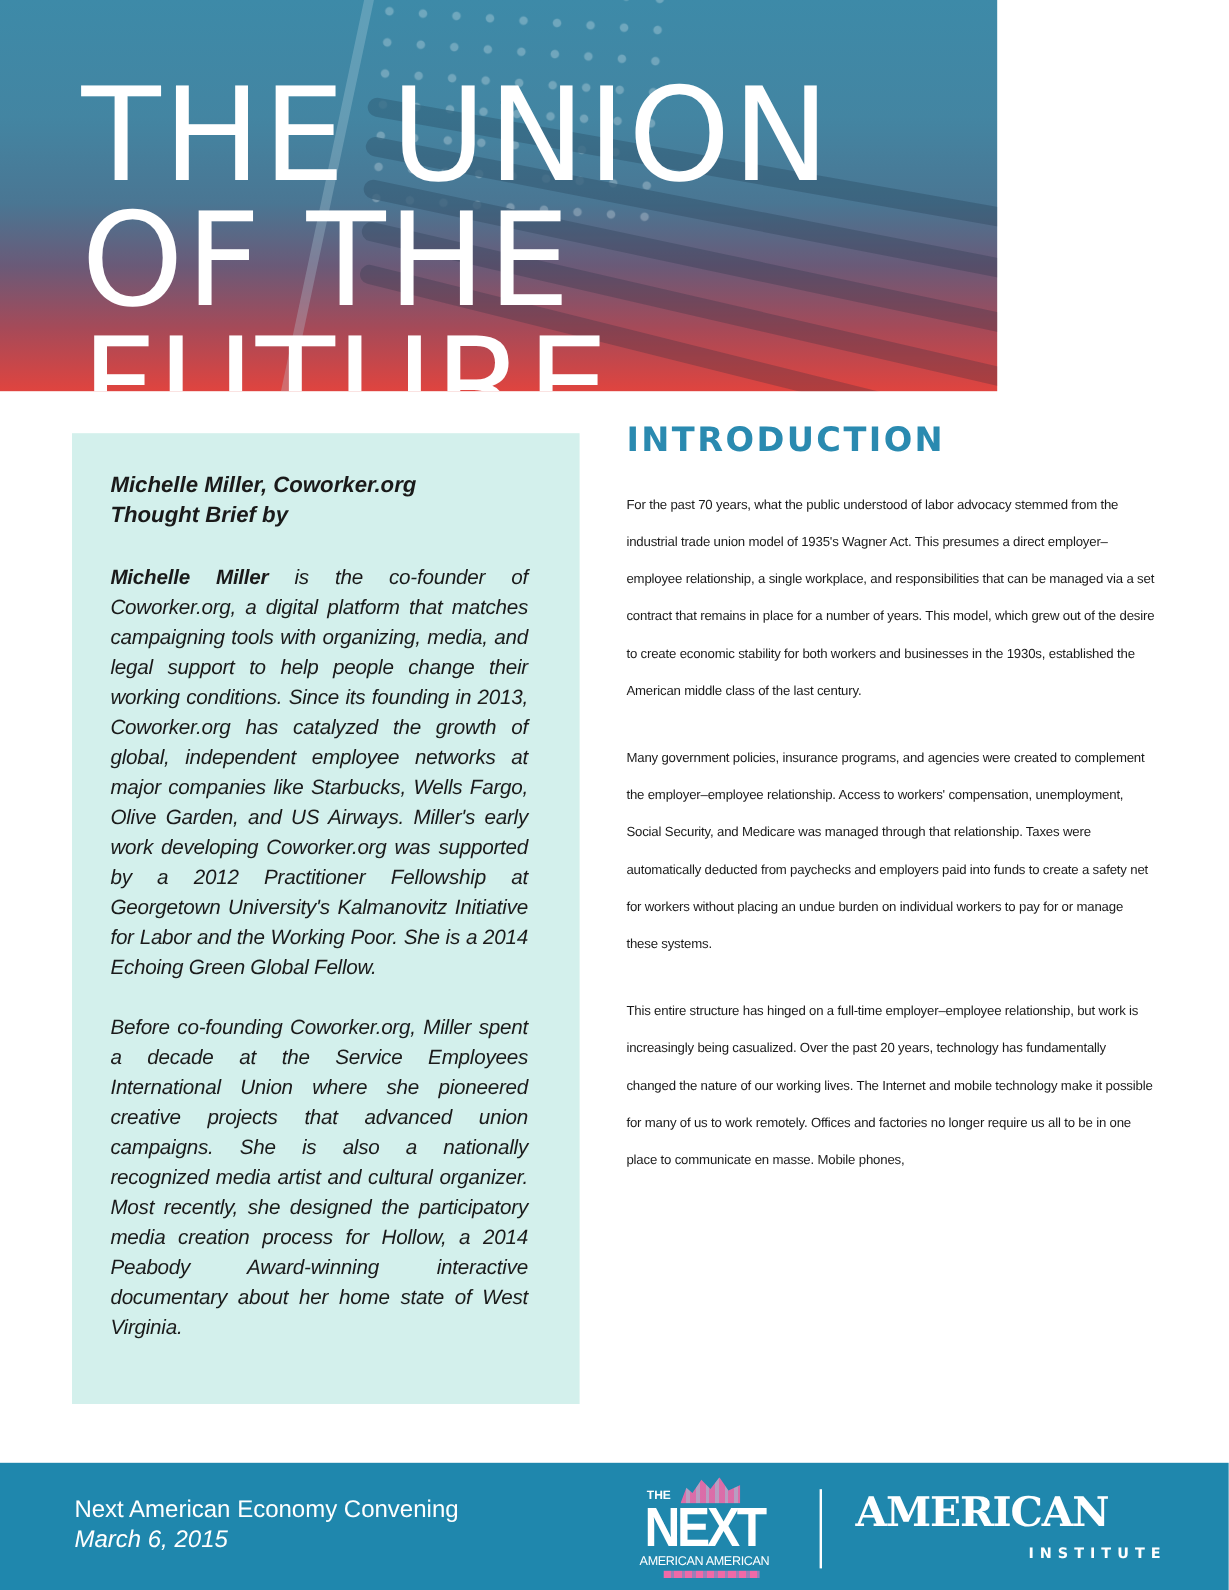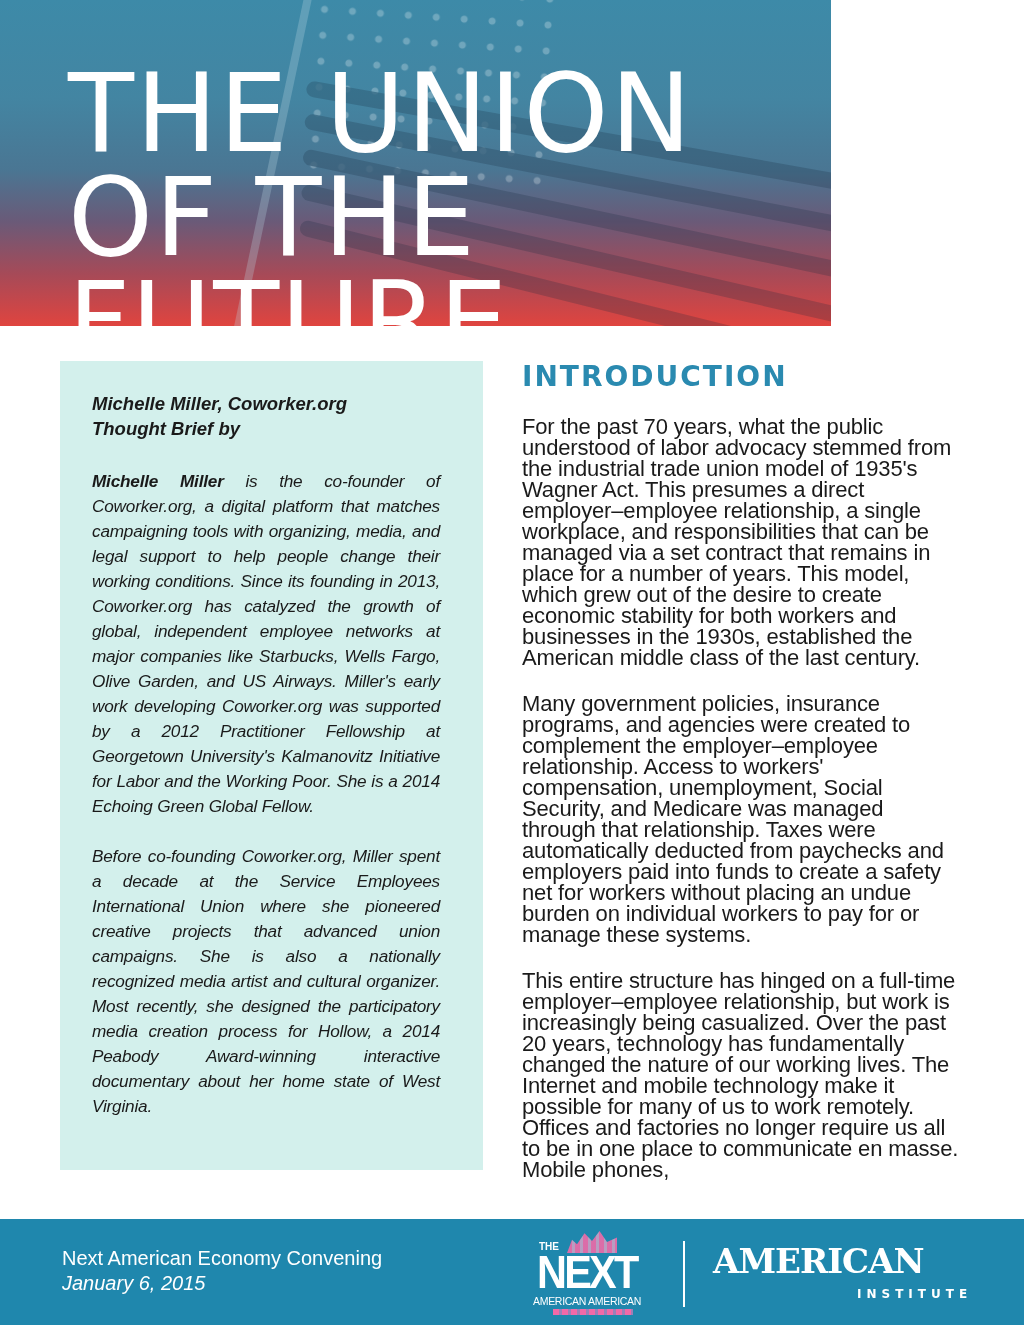--- a/index.html
+++ b/index.html
@@ -35,26 +35,26 @@
   }
   .sidebar .byline {
     font-weight: bold; font-style: italic; font-size: 18.5px; line-height: 25px; margin: 0 0 28px 0;
   }
   .sidebar p {
     font-style: italic; font-size: 17.2px; line-height: 25px; text-align: justify; margin: 0 11px 25px 0;
     letter-spacing: -0.2px;
   }
   .sidebar p b { font-weight: bold; }
 
-  .main { position: absolute; left: 522px; top: 360px; width: 440px; }
+  .main { position: absolute; left: 522px; top: 350px; width: 440px; }
   .section-title {
     margin: 0 0 22px 0; font-family: "DejaVu Sans", sans-serif; font-weight: bold;
     color: #2a8ab0; font-size: 28px; letter-spacing: 2px; line-height: 34px;
   }
-  .main p { font-size: 22px; line-height: 21px; margin: 13px 0 25px 0; color: #1a1a1a; letter-spacing: -0.15px; }
+  .main p { font-size: 11px; line-height: 31px; margin: 13px 0 25px 0; color: #1a1a1a; letter-spacing: -0.15px; }
 
   .footer {
     position: absolute; left: 0; top: 1219px; width: 1024px; height: 106px; background: #1f87ad; color: #fff; text-align: center;
   }
   .footer .event { position: absolute; left: 62px; top: 26px; font-size: 20px; line-height: 27px; }
   .footer .date { position: absolute; left: 62px; top: 53px; font-size: 20px; font-style: italic; }
   .nae-logo { position: absolute; left: 533px; top: 12px; width: 140px; height: 86px; }
   .nae-logo .towers { position: absolute; left: 34px; top: 0; width: 50px; height: 22px;
     background: repeating-linear-gradient(90deg, #f06aa8 0 5px, #c9a0c4 5px 8px); opacity: 0.9;
     clip-path: polygon(0 100%, 10% 40%, 20% 60%, 35% 10%, 50% 45%, 65% 0, 80% 50%, 100% 30%, 100% 100%); }
@@ -97,21 +97,21 @@
 
 <main class="main">
   <h2 class="section-title">INTRODUCTION</h2>
   <p>For the past 70 years, what the public understood of labor advocacy stemmed from the industrial trade union model of 1935's Wagner Act. This presumes a direct employer–employee relationship, a single workplace, and responsibilities that can be managed via a set contract that remains in place for a number of years. This model, which grew out of the desire to create economic stability for both workers and businesses in the 1930s, established the American middle class of the last century.</p>
   <p>Many government policies, insurance programs, and agencies were created to complement the employer–employee relationship. Access to workers' compensation, unemployment, Social Security, and Medicare was managed through that relationship. Taxes were automatically deducted from paychecks and employers paid into funds to create a safety net for workers without placing an undue burden on individual workers to pay for or manage these systems.</p>
   <p>This entire structure has hinged on a full-time employer–employee relationship, but work is increasingly being casualized. Over the past 20 years, technology has fundamentally changed the nature of our working lives. The Internet and mobile technology make it possible for many of us to work remotely. Offices and factories no longer require us all to be in one place to communicate en masse. Mobile phones,</p>
 </main>
 
 <footer class="footer">
   <div class="event">Next American Economy Convening</div>
-  <div class="date">January 6, 2015</div>
+  <div class="date">March 6, 2015</div>
   <div class="nae-logo">
     <div class="towers"></div>
     <div class="the">THE</div>
     <div class="next">NEXT</div>
     <div class="ae">AMERICAN AMERICAN</div>
     <div class="base"></div>
   </div>
   <div class="divider"></div>
   <div class="roosevelt">AMERICAN</div>
   <div class="institute">INSTITUTE</div>

